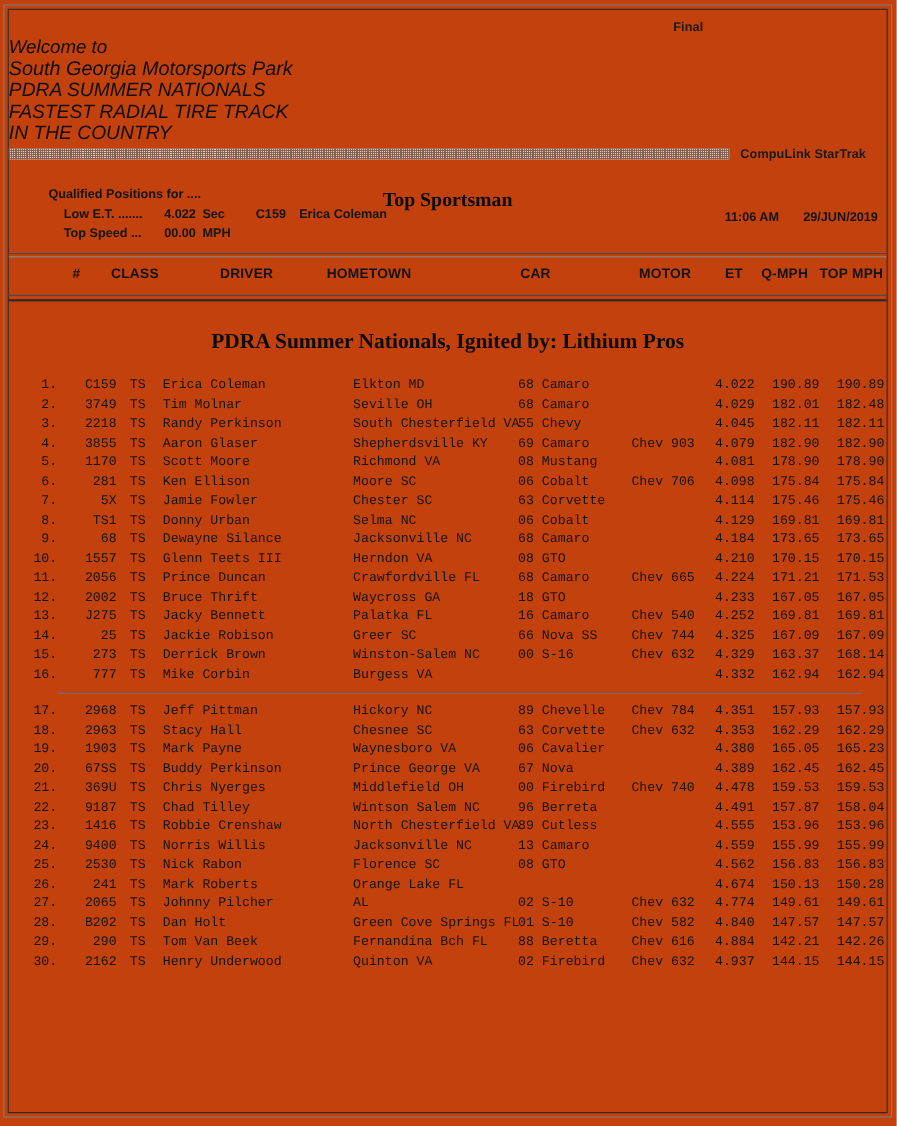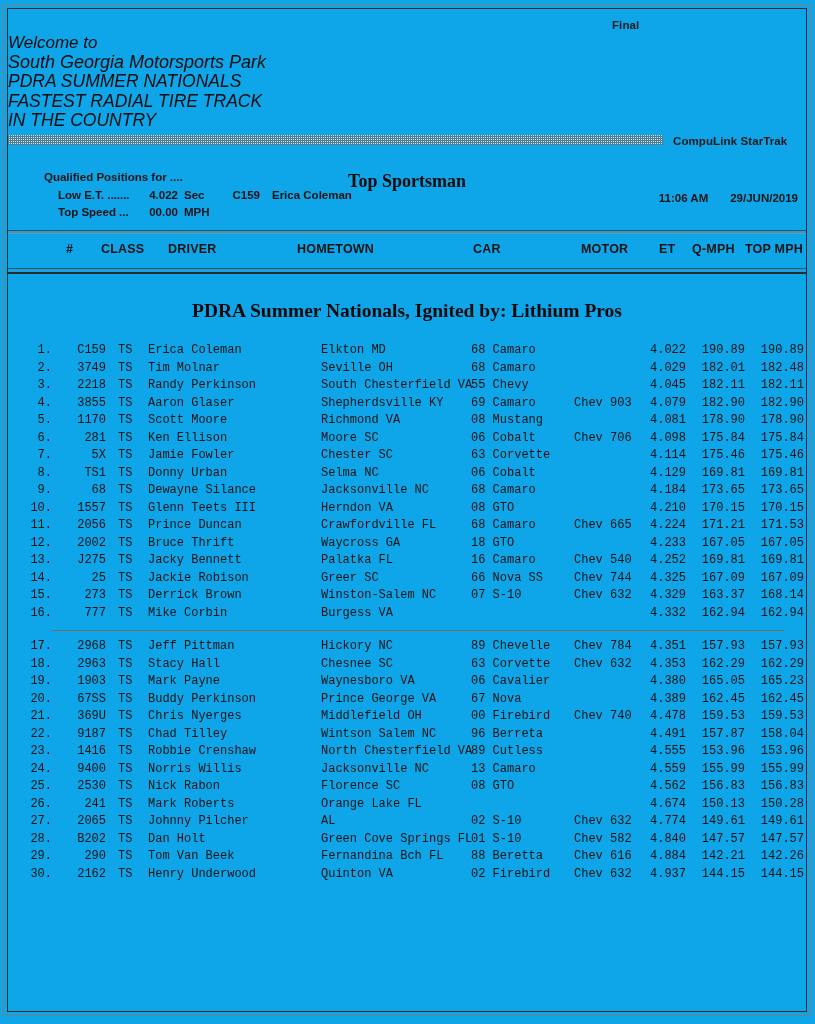--- a/index.html
+++ b/index.html
@@ -14,21 +14,21 @@
     color: #111111;
     overflow: hidden;
   }
 
   
   #page {
     position: relative;
     width: 815px;
     height: 1024px;
     box-sizing: border-box;
-    background: #0ea5e9;
+    background: #c2410c;
   }
   .frame-outer {
     position: absolute;
     left: 3px; top: 4px; right: 4px; bottom: 8px;
     border: 1px solid #7d7d7d;
     pointer-events: none;
   }
   .frame-inner {
     position: absolute;
     left: 7px; top: 8px; right: 8px; bottom: 12px;
@@ -171,21 +171,21 @@
     width: 100%;
     height: 20px;
     font-size: 12.5px;
     font-weight: bold;
     color: #131313;
     letter-spacing: .2px;
   }
   .col-head span { position: absolute; white-space: nowrap; }
   .ch-num   { left: 58px; }
   .ch-class { left: 93px; }
-  .ch-driver{ left: 124px; padding-left: 36px; }
+  .ch-driver{ left: 156px; padding-left: 36px; }
   .ch-home  { left: 289px; }
   .ch-car   { left: 465px; }
   .ch-motor { left: 573px; }
   .ch-et    { left: 651px; }
   .ch-qmph  { left: 684px; }
   .ch-topmph{ left: 737px; }
 
   
   .event-banner {
     position: absolute;
@@ -454,21 +454,21 @@
           <span class="c-et">4.325</span>
           <span class="c-qmph">167.09</span>
           <span class="c-topmph">167.09</span>
         </div>
         <div class="row">
           <span class="c-pos">15.</span>
           <span class="c-num">273</span>
           <span class="c-class">TS</span>
           <span class="c-driver">Derrick Brown</span>
           <span class="c-home">Winston-Salem NC</span>
-          <span class="c-car">07 S-10</span>
+          <span class="c-car">00 S-16</span>
           <span class="c-motor">Chev 632</span>
           <span class="c-et">4.329</span>
           <span class="c-qmph">163.37</span>
           <span class="c-topmph">168.14</span>
         </div>
         <div class="row">
           <span class="c-pos">16.</span>
           <span class="c-num">777</span>
           <span class="c-class">TS</span>
           <span class="c-driver">Mike Corbin</span>

